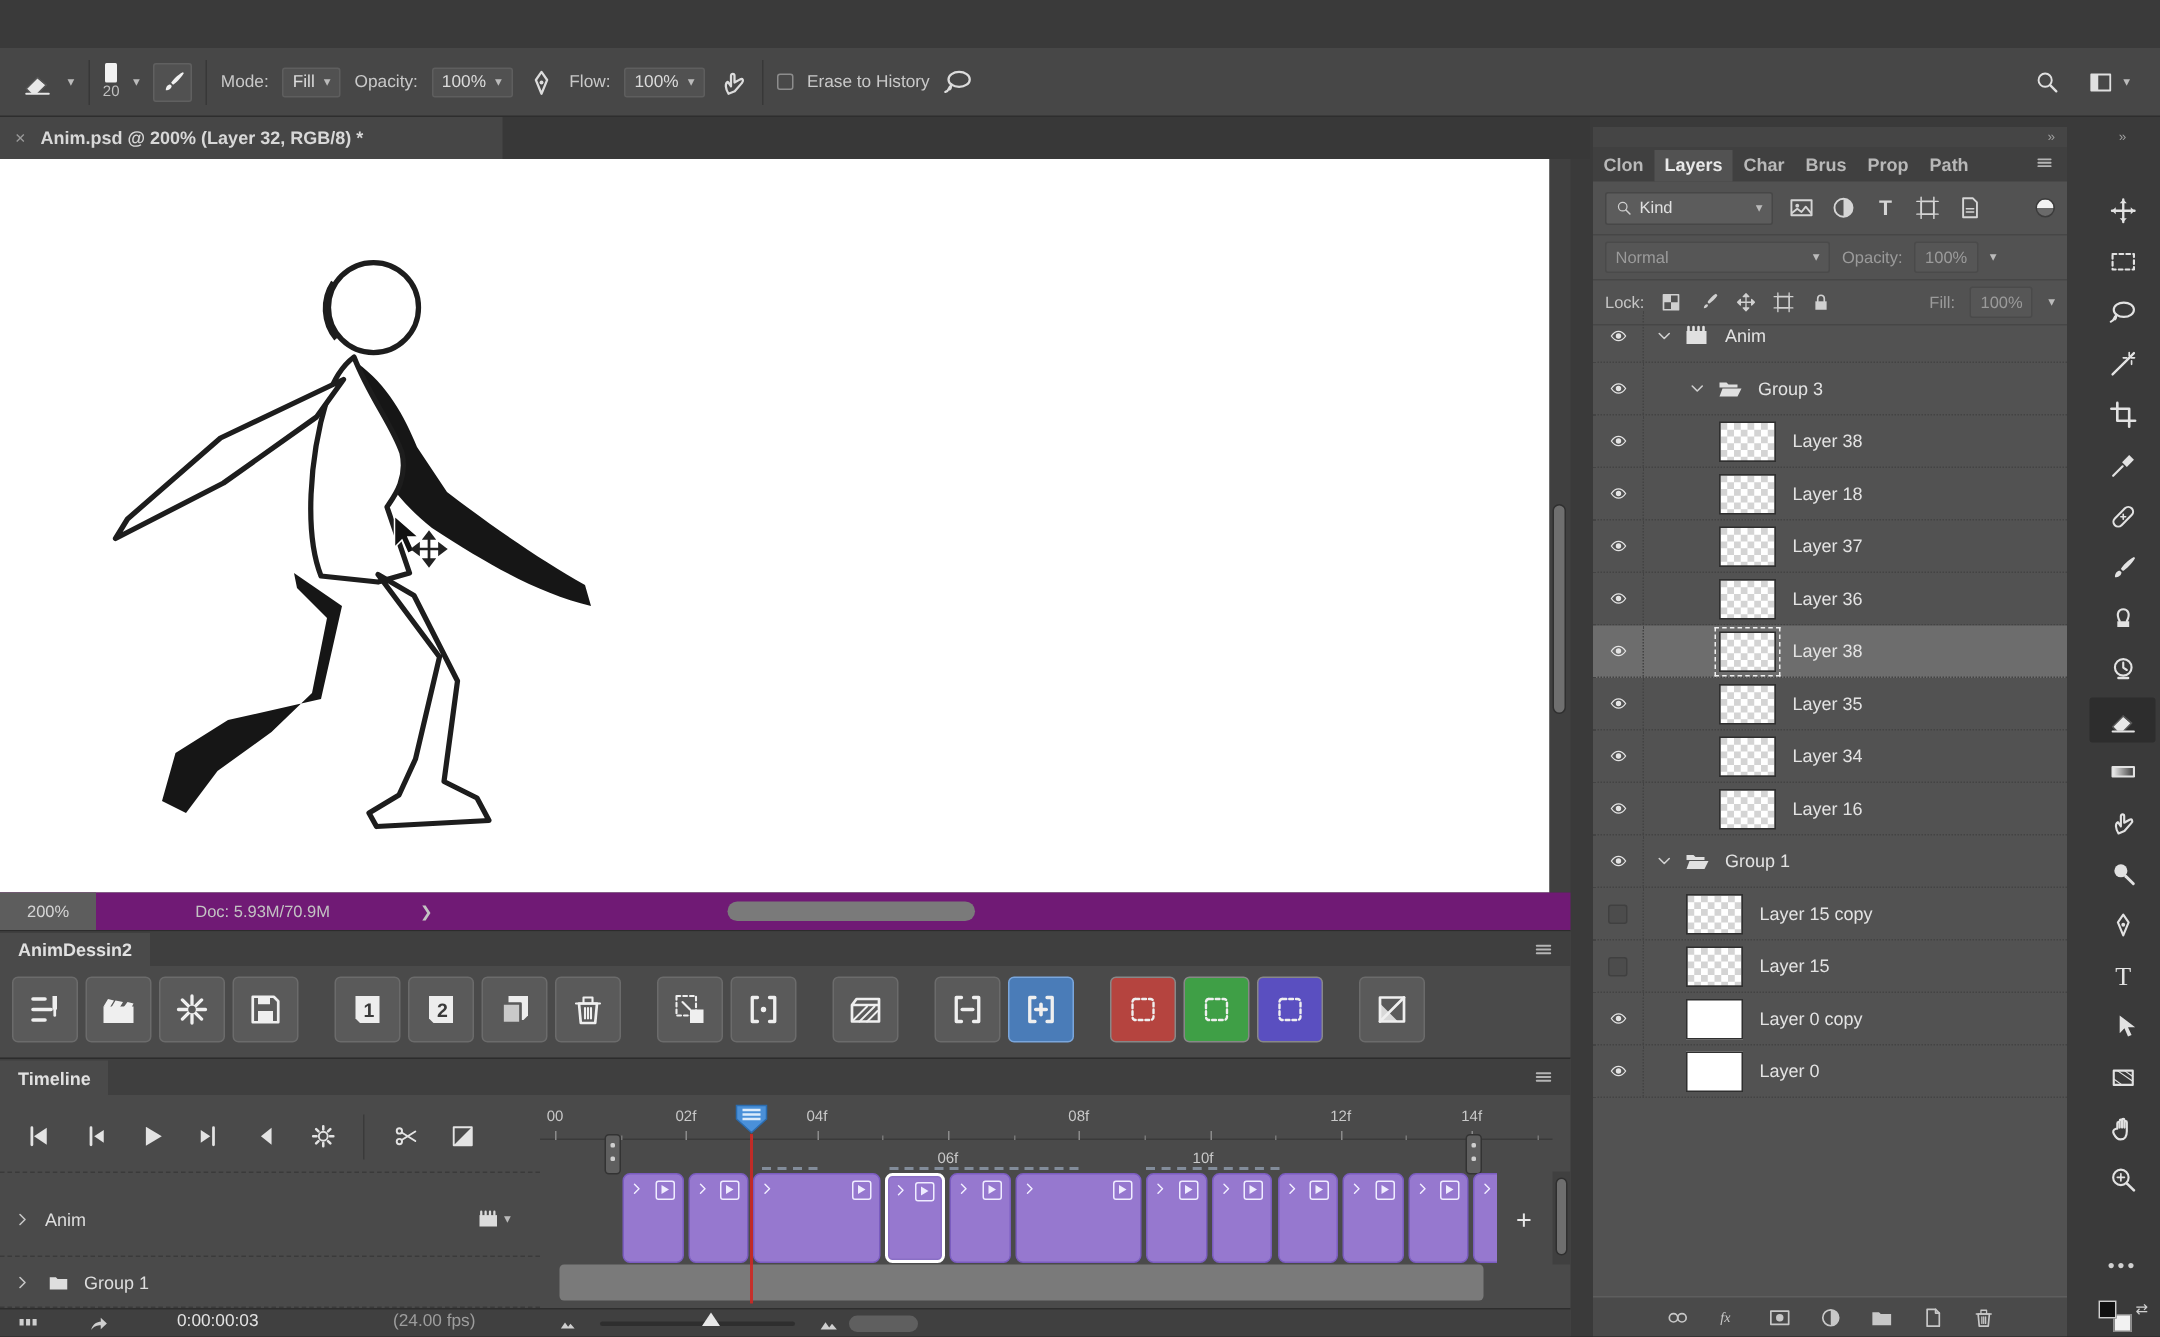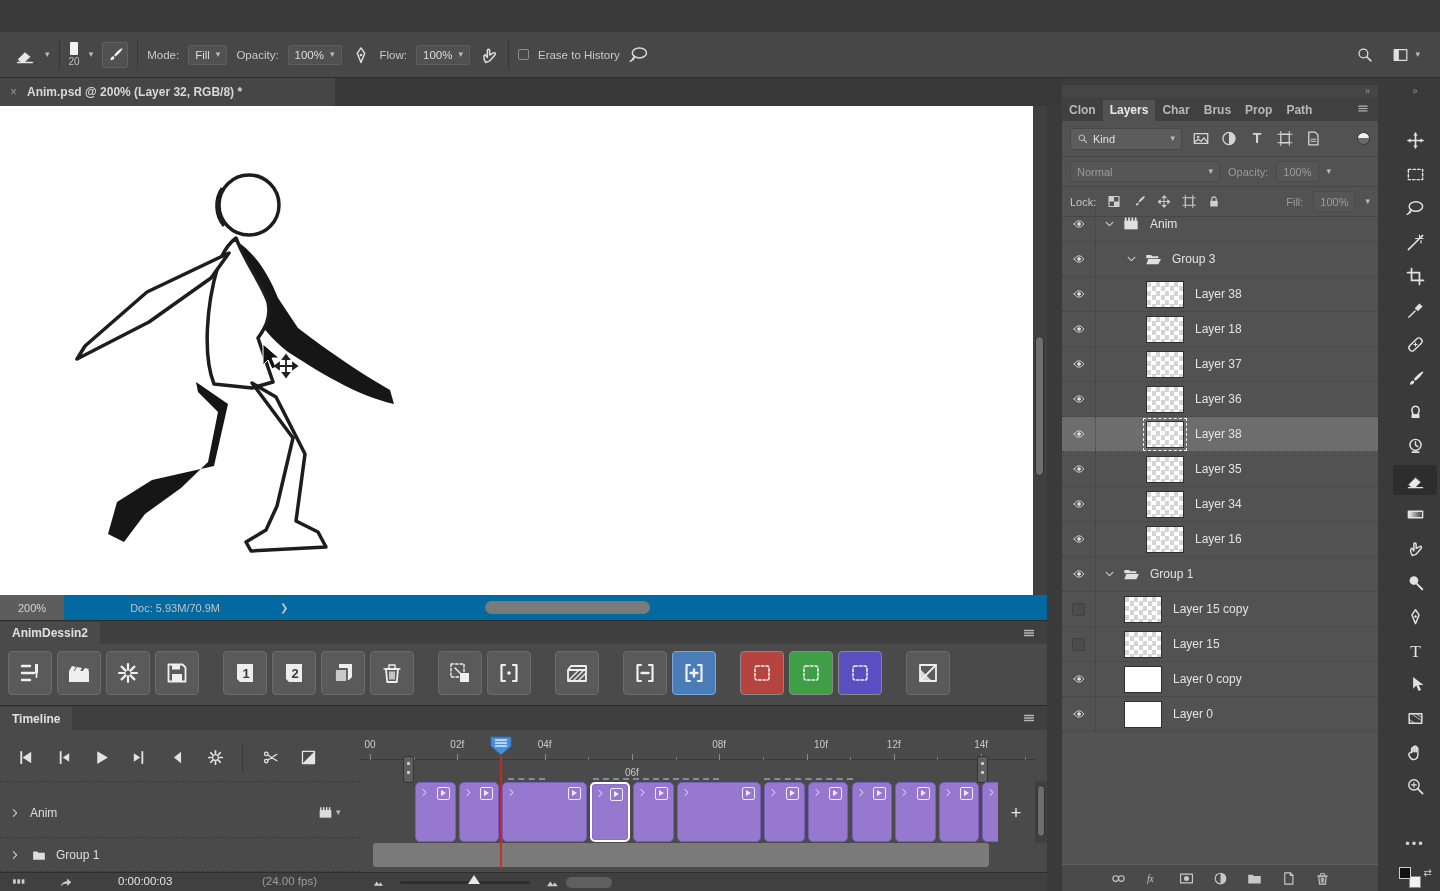--- a/index.html
+++ b/index.html
@@ -40,21 +40,21 @@
             display:flex; align-items:center; gap:10px; padding:0 10px; }
   #doctab .x { color:#9a9a9a; font-size:12px; }
   #doctab .t { color:#d8d8d8; font-size:12px; font-weight:bold; white-space:nowrap; }
 
   
   #canvas { position:absolute; left:0; top:106px; width:1033px; height:489px; background:#ffffff; }
   #vscroll { position:absolute; left:1033px; top:106px; width:14px; height:489px; background:#404040; }
   #vscroll .thumb { position:absolute; left:2px; top:230px; width:9px; height:140px; background:#6f6f6f; border-radius:5px; }
 
   
-  #statusbar { position:absolute; left:0; top:595px; width:1047px; height:25px; background:#0369a1;
+  #statusbar { position:absolute; left:0; top:595px; width:1047px; height:25px; background:#701a75;
                display:flex; align-items:center; font-size:11px; color:#c3c3c3; }
   #statusbar .zoombox { background:#5d5d5d; height:100%; display:flex; align-items:center; padding:0 18px; color:#d5d5d5; }
   #statusbar .docinfo { margin-left:66px; }
   #statusbar .exp { margin-left:60px; color:#c3c3c3; font-size:10px; }
   #hscroll-thumb { position:absolute; left:485px; top:6px; width:165px; height:13px; background:#7a7a7a; border-radius:7px; }
 
   
   #adpanel { position:absolute; left:0; top:620px; width:1047px; height:85px; background:#4a4a4a; border-top:1px solid #2c2c2c; }
   #adpanel .tabstrip { height:23px; background:#3f3f3f; display:flex; align-items:flex-end; }
   #adpanel .tab { background:#4a4a4a; height:22px; padding:0 12px; display:flex; align-items:center;
@@ -540,21 +540,21 @@
         <span class="tickS" style="left: 140.95px;"></span>
         <span class="ruler-lab" style="left: 184.6px;">04f</span>
         <span class="tickM" style="left: 184.6px;"></span>
         <span class="tickS" style="left: 228.25px;"></span>
         <span class="ruler-lab" style="left: 271.9px; margin-top: 28px;">06f</span>
         <span class="tickM" style="left: 271.9px;"></span>
         <span class="tickS" style="left: 315.55px;"></span>
         <span class="ruler-lab" style="left: 359.2px;">08f</span>
         <span class="tickM" style="left: 359.2px;"></span>
         <span class="tickS" style="left: 402.85px;"></span>
-        <span class="ruler-lab" style="left: 461px;">10f</span>
+        <span class="ruler-lab" style="left: 442px; margin-top: 28px;">10f</span>
         <span class="tickM" style="left: 446.5px;"></span>
         <span class="tickS" style="left: 490.15px;"></span>
         <span class="ruler-lab" style="left: 533.8px;">12f</span>
         <span class="tickM" style="left: 533.8px;"></span>
         <span class="tickS" style="left: 577.45px;"></span>
         <span class="ruler-lab" style="left: 621.1px;">14f</span>
         <span class="tickM" style="left: 621.1px;"></span>
         <span class="tickS" style="left: 664.75px;"></span>
       </div>
     <div class="wa-handle" style="left:403px">

